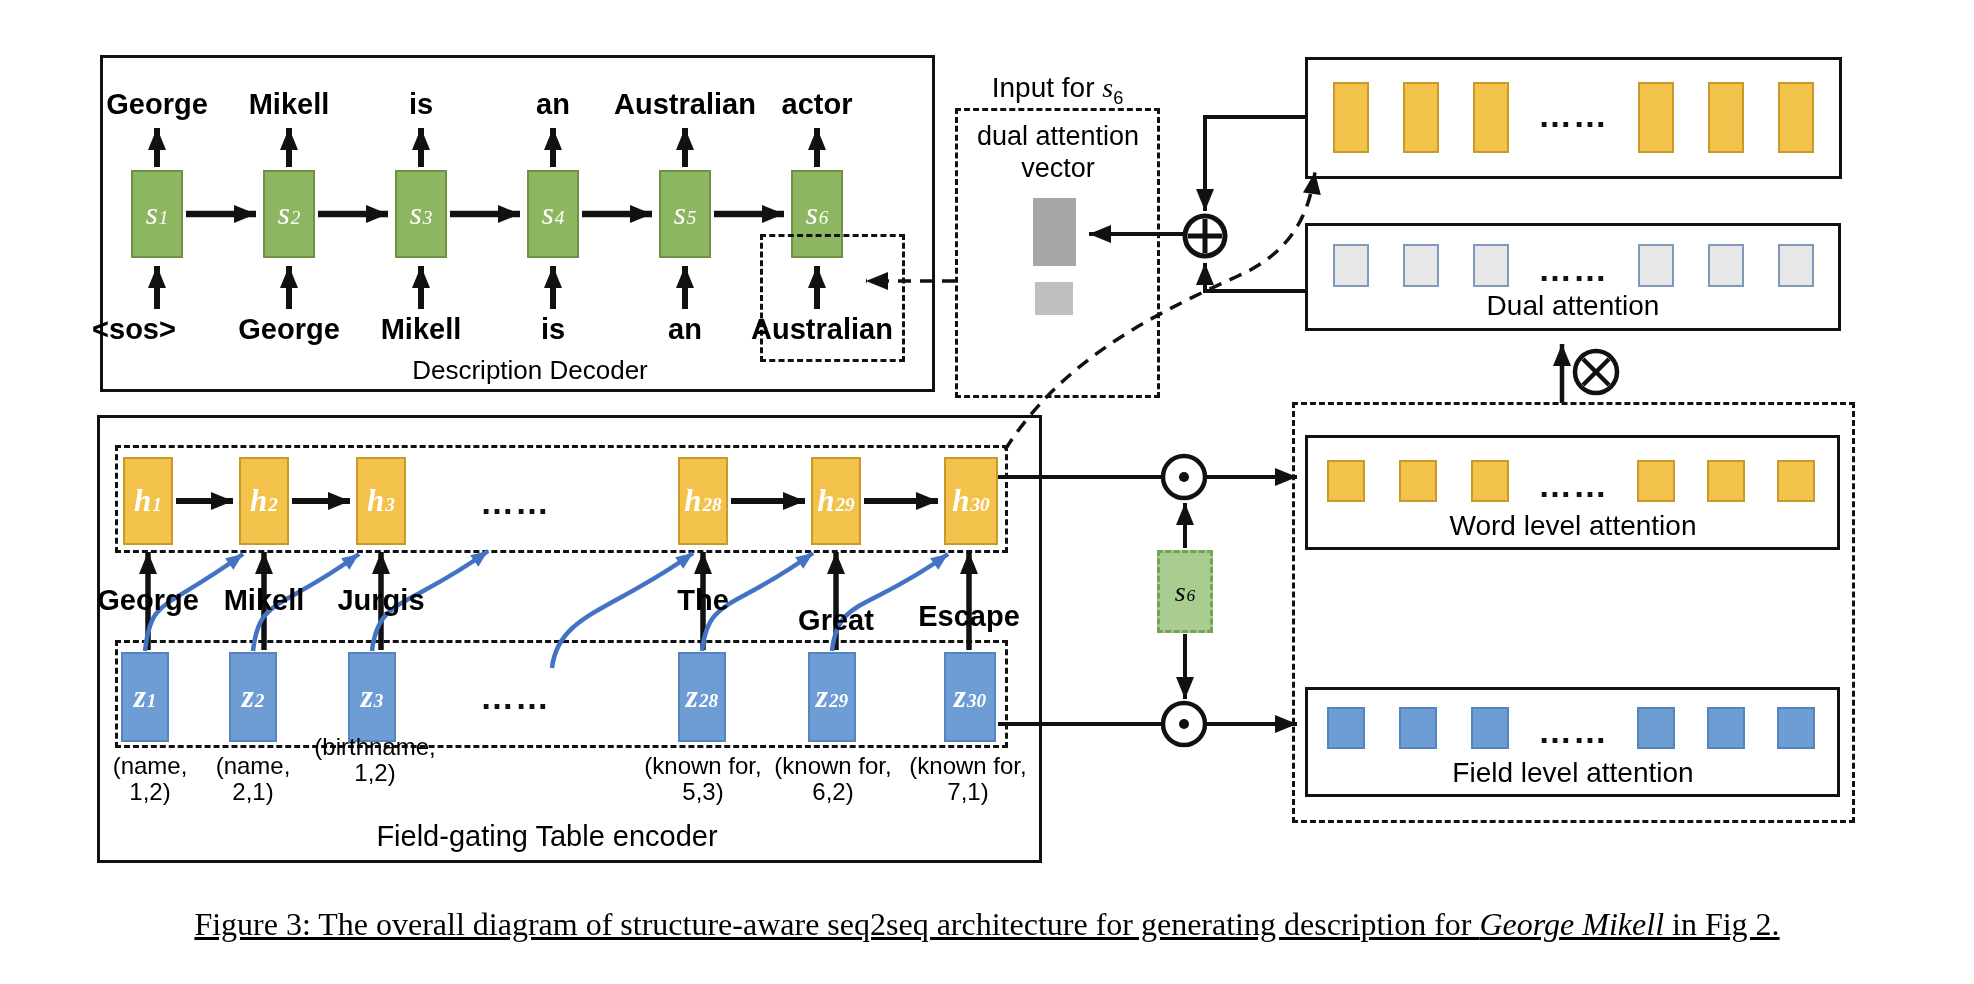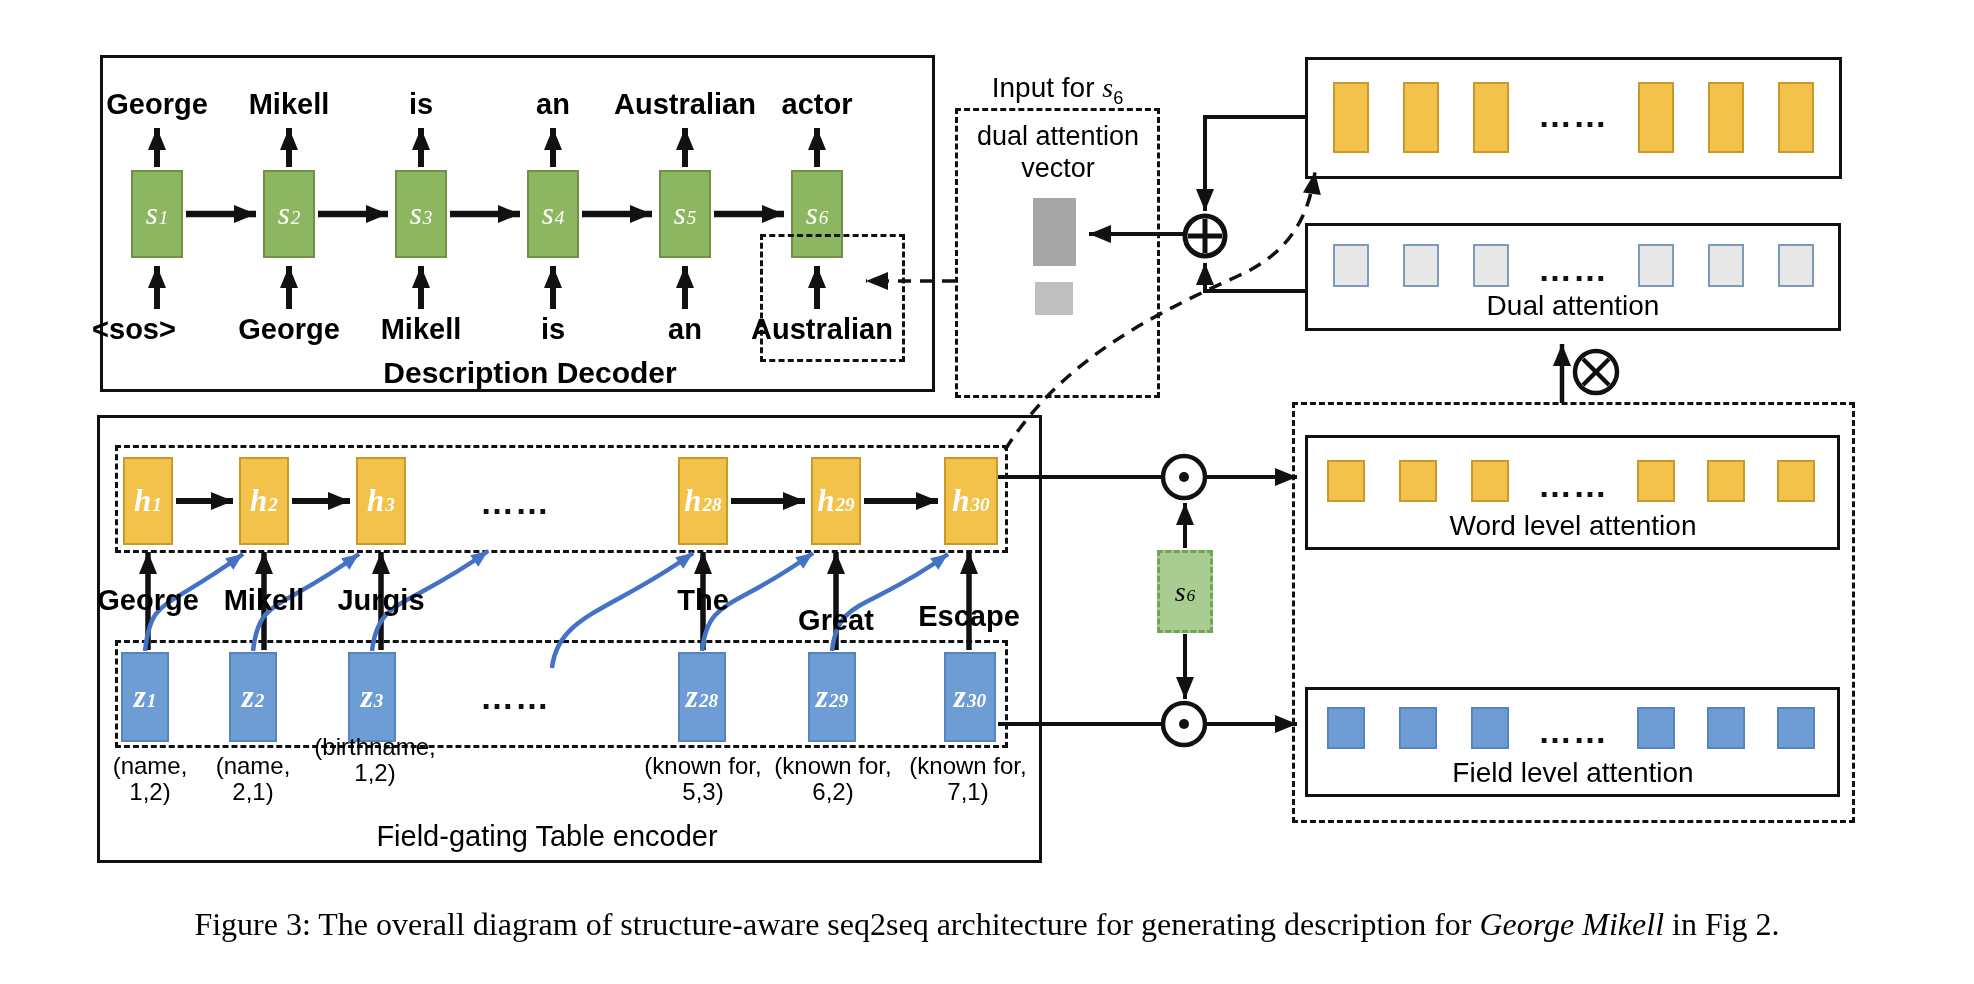--- a/index.html
+++ b/index.html
@@ -16,21 +16,21 @@
   .state{display:flex;align-items:center;justify-content:center;
          font-family:"Liberation Serif",serif;font-style:italic;color:#fff;}
   .state sub{font-size:0.62em;transform:translateY(4px);margin-left:1px;}
   .s-dec{font-size:31px;font-weight:400;}
   .hz{font-size:31px;font-weight:700;}
   .dots{font-weight:700;font-size:34px;letter-spacing:1px;color:#111;text-align:center;}
   .word{font-size:29px;font-weight:bold;}
   .small2{font-size:24px;line-height:26px;}
   .panel-title{font-size:28px;}
   .caption{position:absolute;left:0;top:906px;width:1974px;text-align:center;
-           font-family:"Liberation Serif",serif;font-size:32px;color:#000;}
+           font-family:"Liberation Serif",serif;font-size:32px;color:#000;text-decoration:underline;}
   svg{position:absolute;left:0;top:0;pointer-events:none;}
 </style>
 </head>
 <body>
 
 <div id="stage">
 
   <div class="box" style="left:100px;top:55px;width:835px;height:337px;"></div>
   <div class="cell grn state s-dec" style="left:131px;top:170px;width:52px;height:88px;">
       <span>s</span>
@@ -259,21 +259,21 @@
   <div class="lbl word" style="left:595px;top:88px;width:180px;">Australian</div>
   <div class="lbl word" style="left:727px;top:88px;width:180px;">actor</div>
 
   <div class="lbl word" style="left:44px;top:313px;width:180px;">&lt;sos&gt;</div>
   <div class="lbl word" style="left:199px;top:313px;width:180px;">George</div>
   <div class="lbl word" style="left:331px;top:313px;width:180px;">Mikell</div>
   <div class="lbl word" style="left:463px;top:313px;width:180px;">is</div>
   <div class="lbl word" style="left:595px;top:313px;width:180px;">an</div>
   <div class="lbl word" style="left:732px;top:313px;width:180px;">Australian</div>
 
-  <div class="lbl" style="left:330px;top:356px;width:400px;font-size:30px;font-weight:bold;">Description Decoder</div>
+  <div class="lbl" style="left:330px;top:356px;width:400px;font-size:26px;">Description Decoder</div>
 
   <div class="lbl" style="left:950px;top:72px;width:215px;font-size:28px;"><span>Input for </span><span style="font-family:'Liberation Serif',serif;font-style:italic;">s</span><sub style="font-size:0.65em;">6</sub></div>
   <div class="lbl" style="left:958px;top:120px;width:200px;font-size:27px;line-height:32px;">
       <div>dual attention</div>
       <div>vector</div>
     </div>
 
   <div class="lbl dots" style="left:1513px;top:96px;width:120px;">……</div>
   <div class="lbl dots" style="left:1513px;top:250px;width:120px;">……</div>
   <div class="lbl dots" style="left:1513px;top:466px;width:120px;">……</div>

